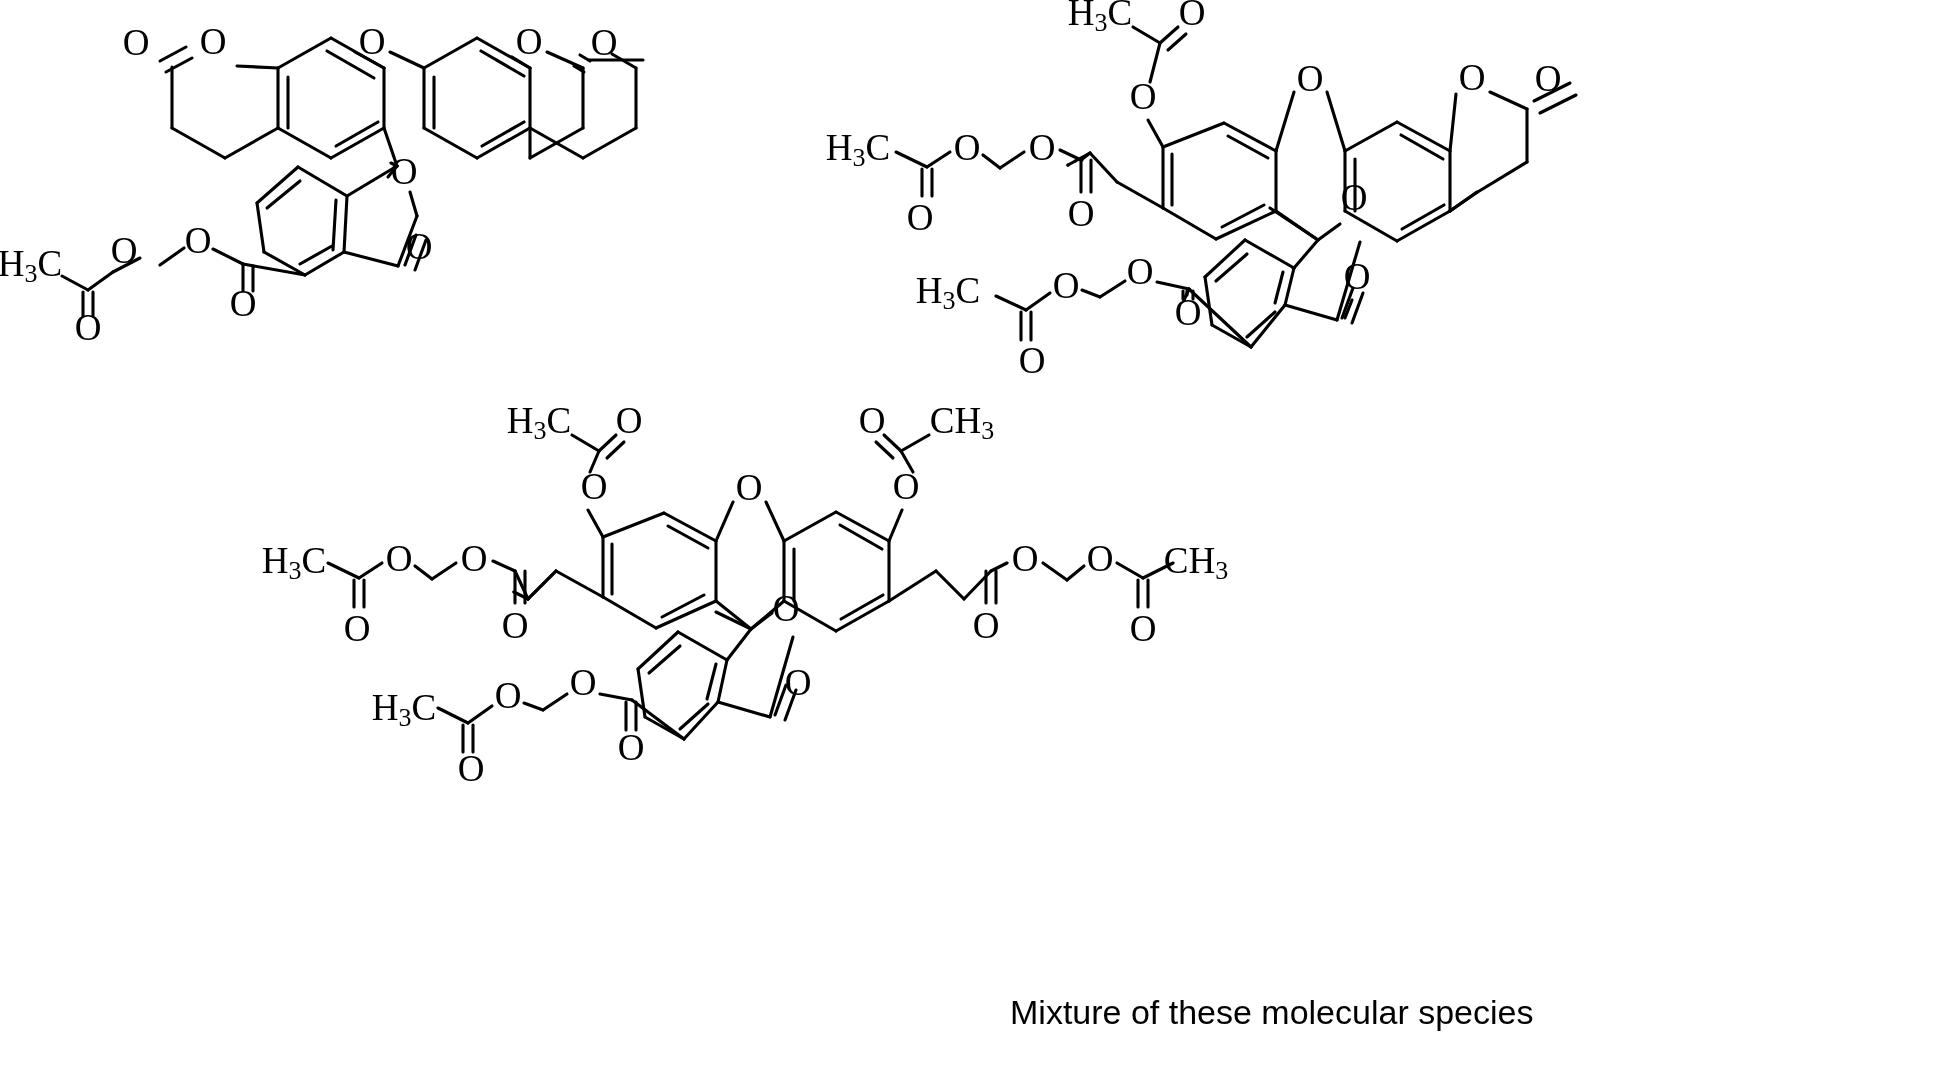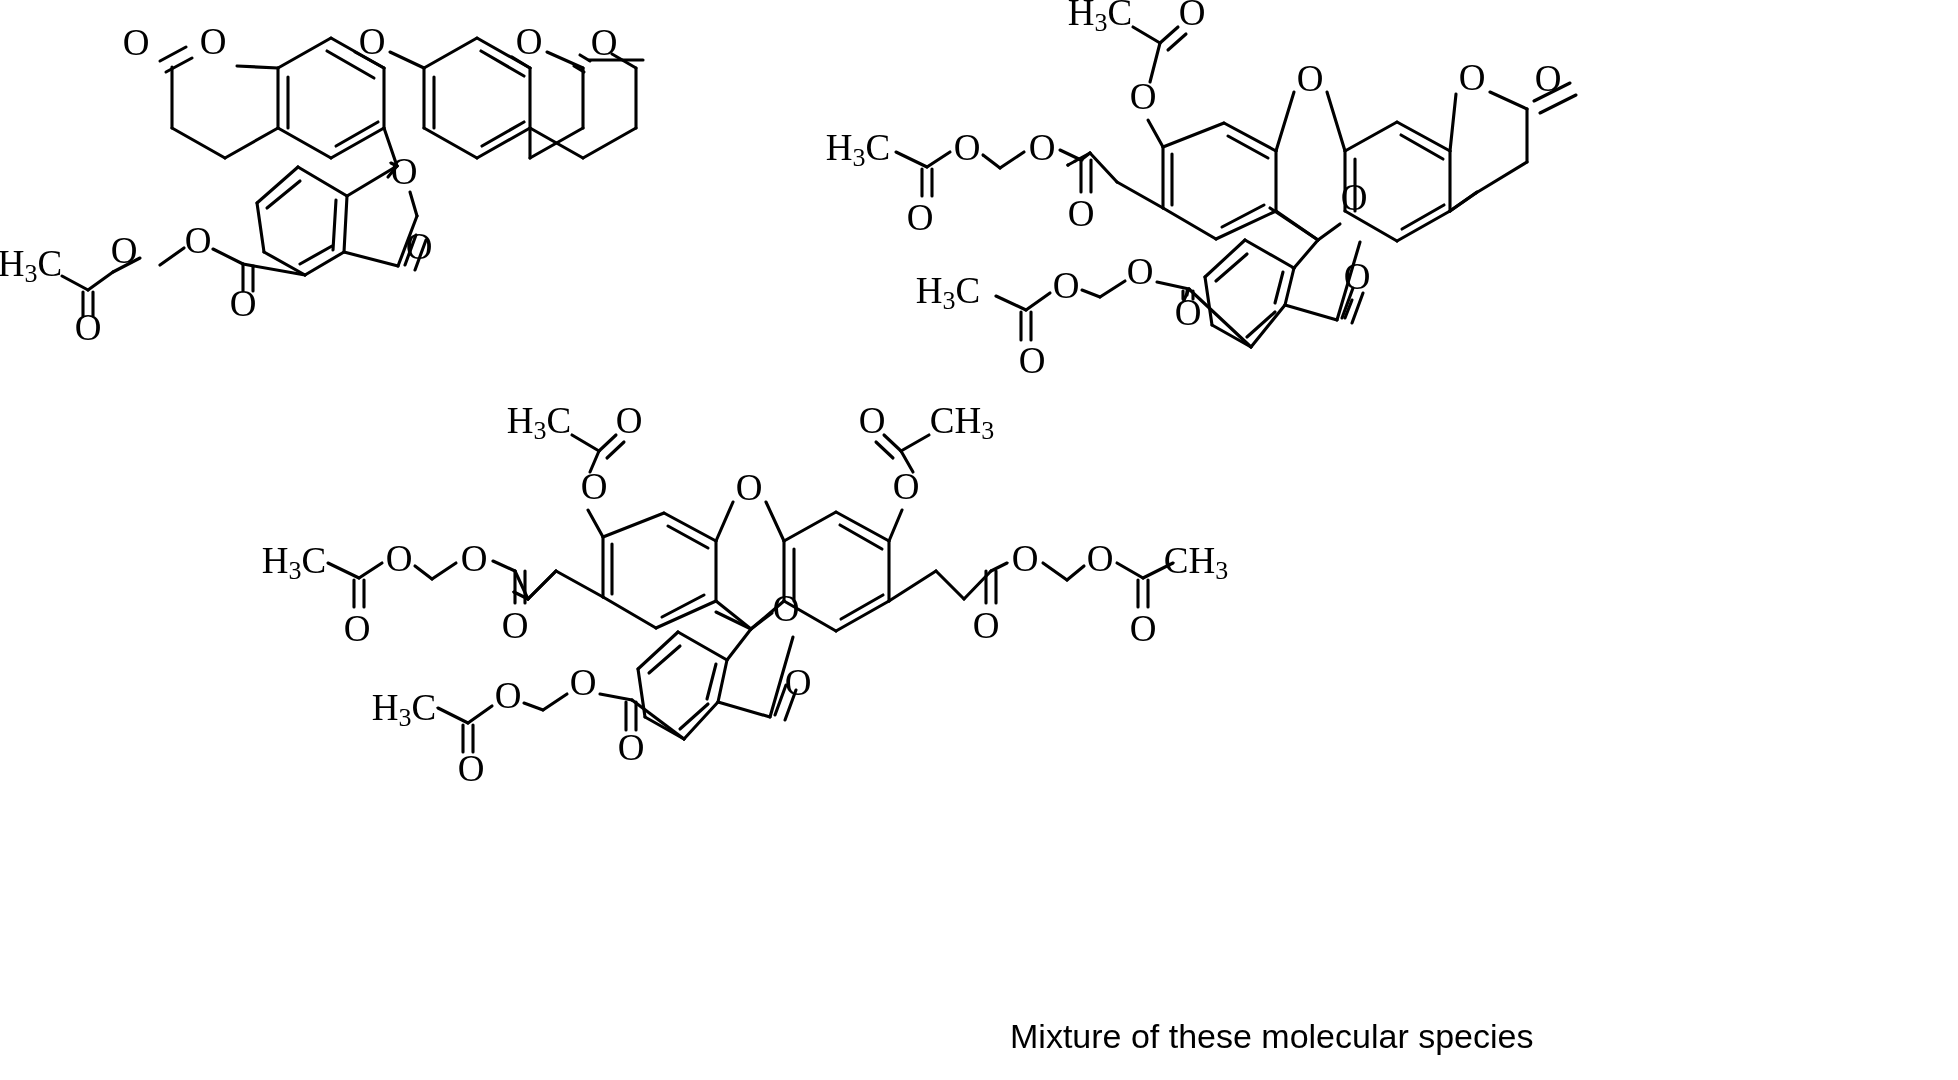--- a/index.html
+++ b/index.html
@@ -38,21 +38,20 @@
   }
   text.atom tspan.sub {
     font-size: 26px;
   }
   .caption {
     position: absolute;
     font-family: "Liberation Sans", sans-serif;
     font-size: 34px;
     color: #000000;
     white-space: nowrap;
-    margin-top: 24px;
   }
 </style>
 </head>
 <body>
 
 <div id="canvas">
 
   <svg class="struct" viewBox="0 0 1958 1080">
     <g>
 

